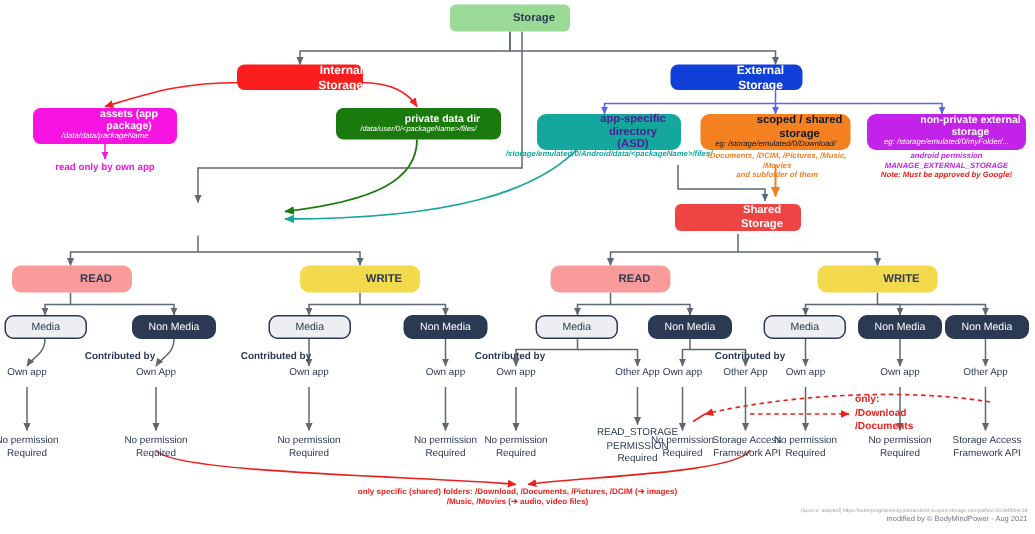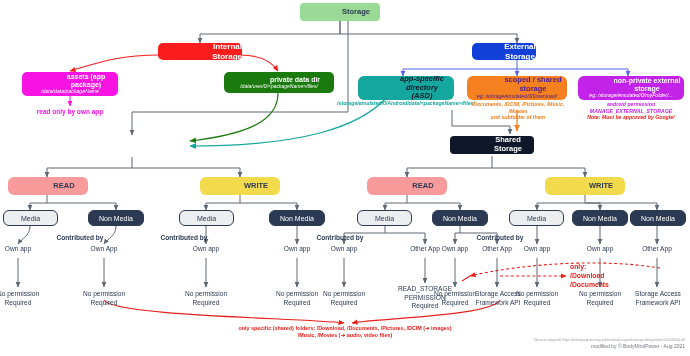--- a/index.html
+++ b/index.html
@@ -21,31 +21,31 @@
   .n-internal{background:#f91d1d;color:#ffffff;font-size:8px;border-radius:5px;}
   .n-external{background:#1140d8;color:#ffffff;font-size:8px;border-radius:5px;}
 
   .n-assets{background:#f714e2;color:#ffffff;border-radius:5px;}
   .n-assets .t1{font-size:7px;}
   .n-assets .t2{font-size:5.2px;font-style:italic;}
   .n-private{background:#1b7a0e;color:#ffffff;border-radius:5px;}
   .n-private .t1{font-size:7px;}
   .n-private .t2{font-size:5px;font-style:italic;}
 
-  .n-asd{background:#14a79d;color:#0f172a;border-radius:6px;font-style:italic;}
+  .n-asd{background:#14a79d;color:#4c1d95;border-radius:6px;}
   .n-asd .t1{font-size:7.5px;}
-  .n-scoped{background:#f4801f;color:#4c1d95;border-radius:6px;}
+  .n-scoped{background:#f4801f;color:#0f172a;border-radius:6px;}
   .n-scoped .t1{font-size:7.5px;}
   .n-scoped .t2{font-size:5.2px;font-style:italic;}
   .n-nonpriv{background:#c322e8;color:#ffffff;border-radius:6px;}
   .n-nonpriv .t1{font-size:7px;}
   .n-nonpriv .t2{font-size:5.2px;font-style:italic;}
 
   .n-privstore{background:#f4691f;color:#ffffff;font-size:7.5px;border-radius:4px;}
-  .n-shared{background:#0f172a;color:#ffffff;font-size:7.5px;border-radius:4px;text-align:center;}
+  .n-shared{background:#ef4444;color:#ffffff;font-size:7.5px;border-radius:4px;text-align:center;}
 
   .n-read{background:#f99b9b;color:#2b3a52;font-size:7.5px;border-radius:6px;}
   .n-write{background:#f2da4c;color:#2b3a52;font-size:7.5px;border-radius:6px;}
 
   .n-media{background:#eceef0;color:#2b3a52;font-size:7px;border:1px solid #2b3a52;border-radius:6px;}
   .n-nonmedia{background:#2b3a52;color:#ffffff;font-size:7px;border:1px solid #2b3a52;border-radius:6px;}
 
   .cap{position:absolute;font-size:6.6px;color:#2b3a52;text-align:center;line-height:1.25;}
   .cap.b{font-weight:bold;}
   .leafnote{position:absolute;font-size:6.6px;color:#2b3a52;text-align:center;line-height:1.3;}
@@ -191,21 +191,21 @@
   </svg>
 
   <div class="node n-storage" style="left:300px;top:3px;width:80px;height:18px;">
     <span class="t1">Storage</span>
   </div>
 
   <div class="node n-internal" style="left:158px;top:43px;width:84px;height:17px;text-align:right;">
     <span class="t1">Internal Storage</span>
   </div>
 
-  <div class="node n-external" style="left:472px;top:43px;width:64px;height:17px;">
+  <div class="node n-external" style="left:447px;top:43px;width:88px;height:17px;">
     <span class="t1">External Storage</span>
   </div>
 
   <div class="node n-assets" style="left:22px;top:72px;width:96px;height:24px;">
     <span class="t1">assets (app package)</span>
     <span class="t2">/data/data/packageName</span>
   </div>
   <div class="note-magenta" style="left:10px;top:108px;width:120px;">read only by own app</div>
 
   <div class="node n-private" style="left:224px;top:72px;width:110px;height:21px;">

